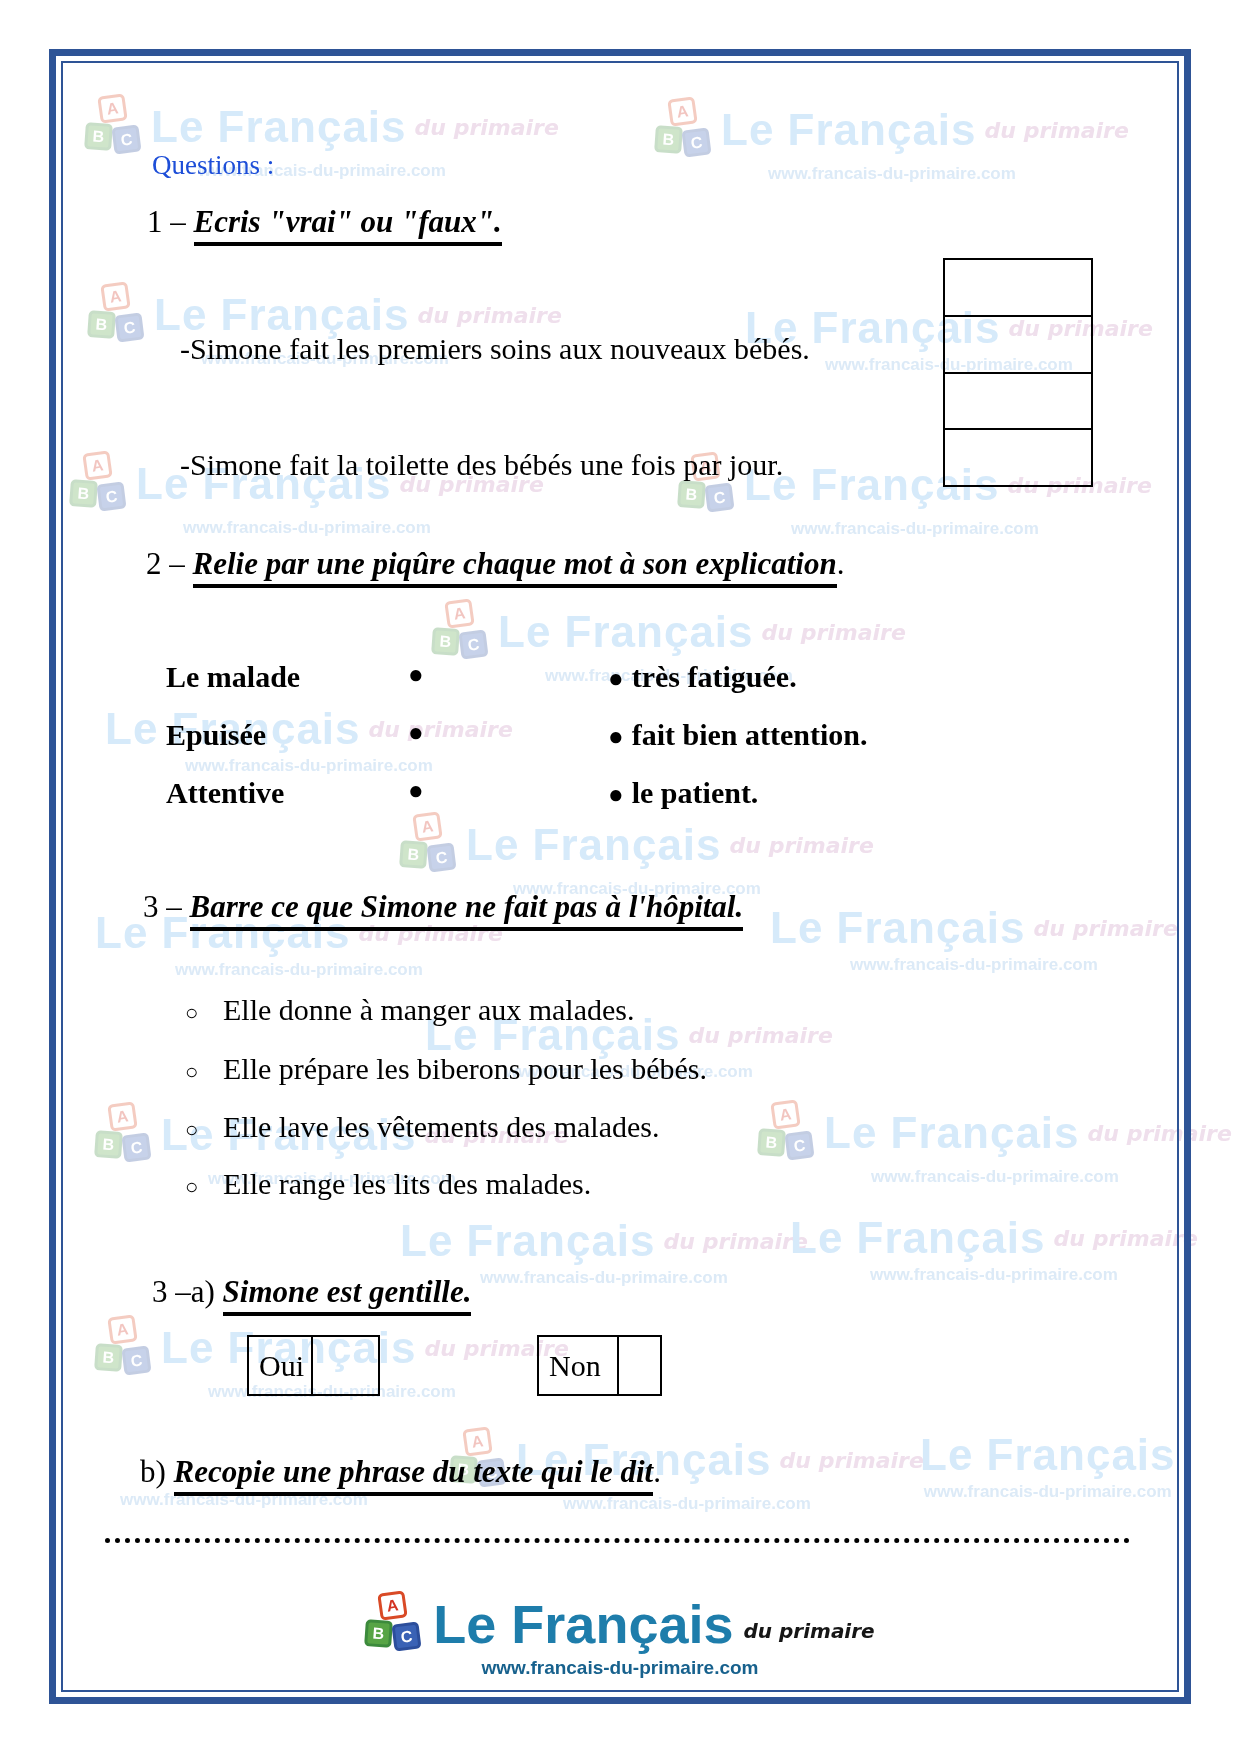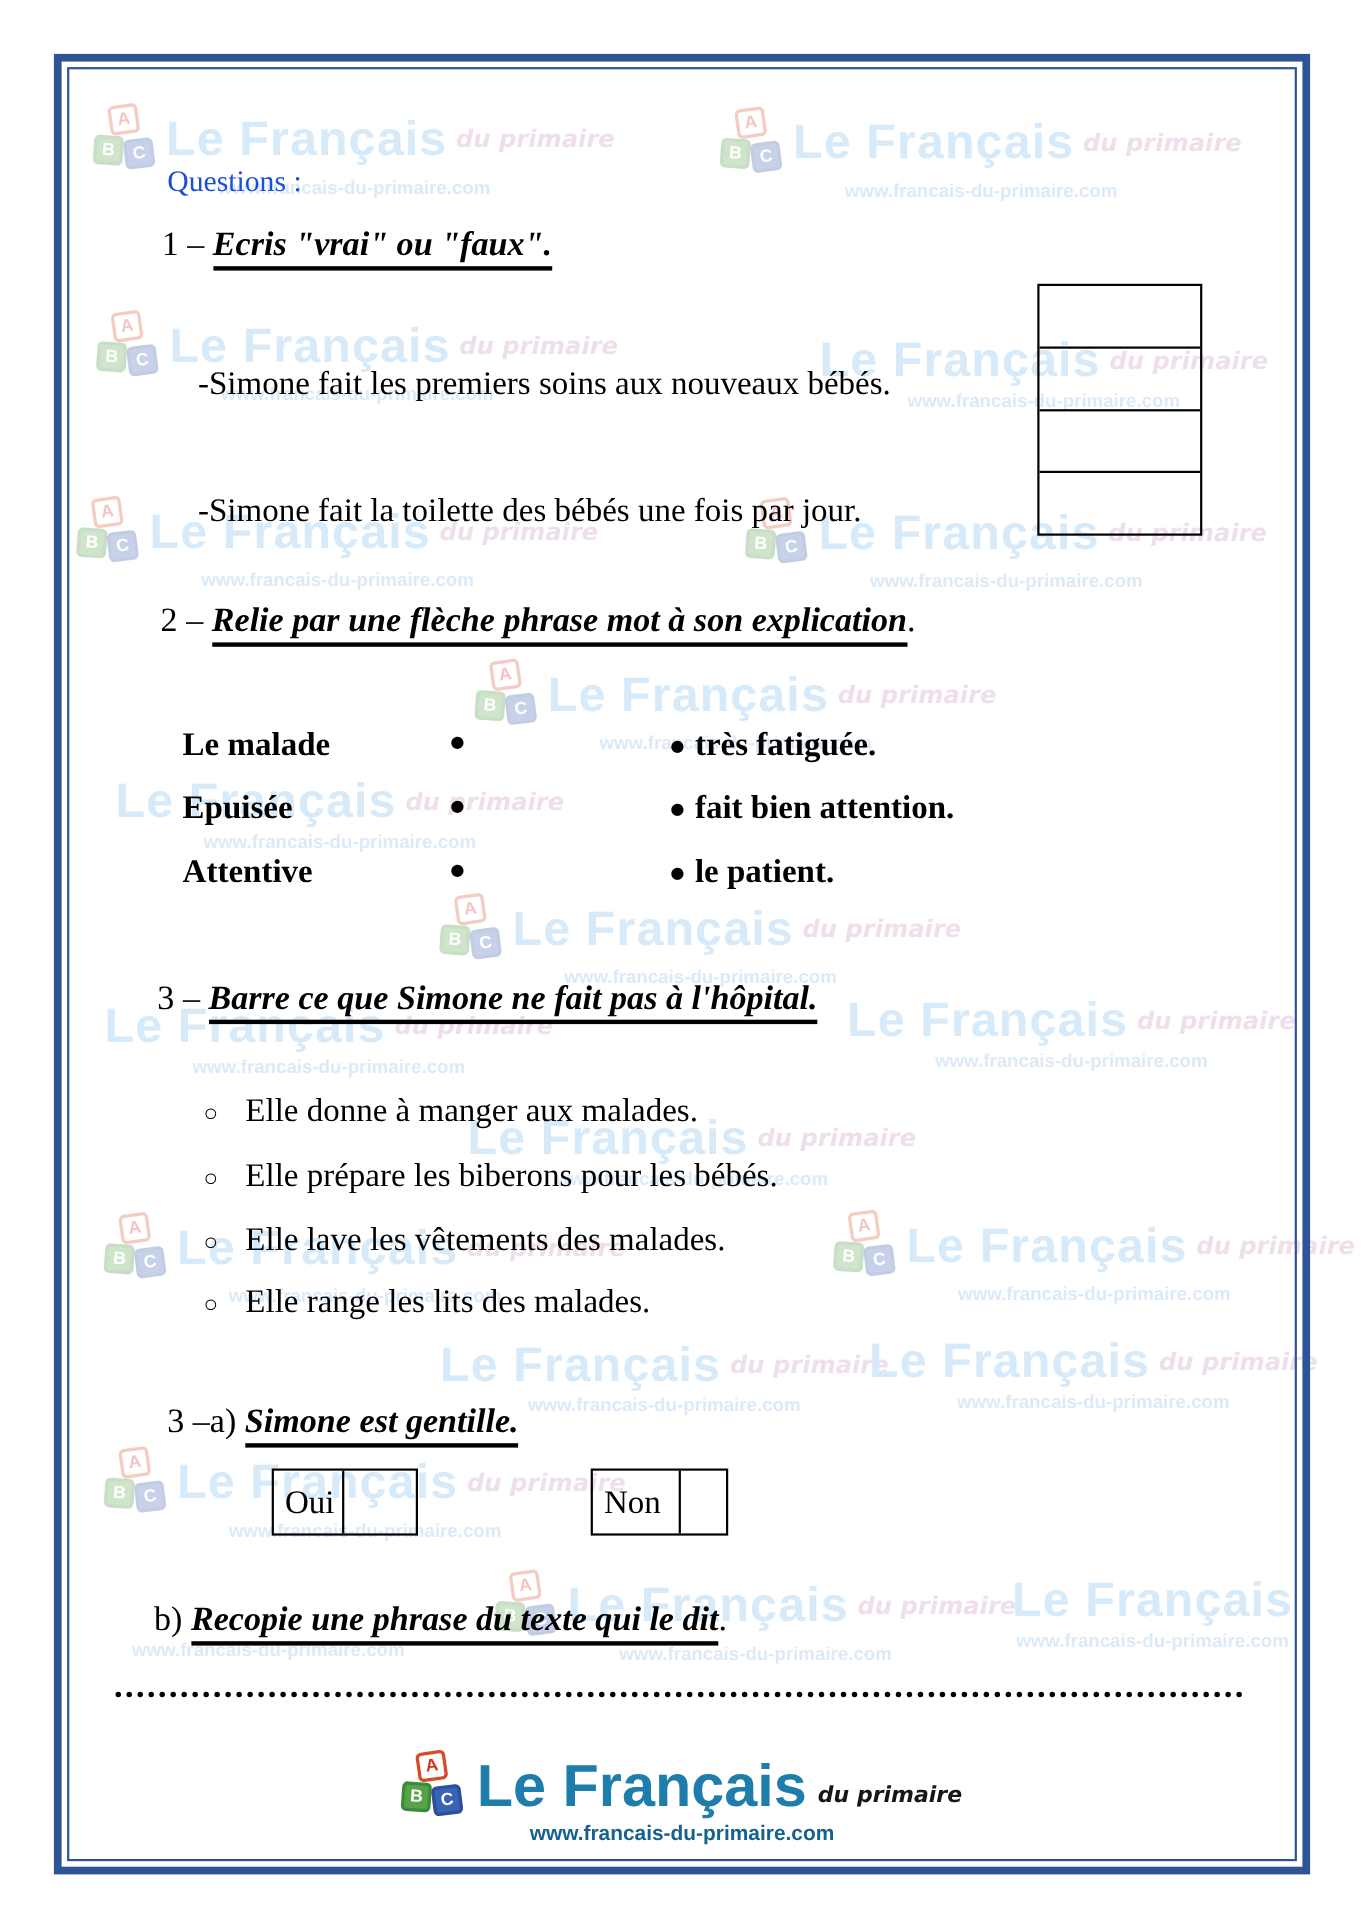--- a/index.html
+++ b/index.html
@@ -290,21 +290,21 @@
   <div class="stmt" style="top:448px">-Simone fait la toilette des bébés une fois par jour.</div>
 
   <div class="vf">
     <div class="vf-cell"></div>
     <div class="vf-cell"></div>
     <div class="vf-cell"></div>
     <div class="vf-cell"></div>
   </div>
 
   <div class="qhead" style="left:146px;top:547px">
-    <span>2 – </span><span class="u">Relie par une flèche phrase mot à son explication</span><span>.</span>
+    <span>2 – </span><span class="u">Relie par une piqûre chaque mot à son explication</span><span>.</span>
   </div>
 
   <div class="m-row" style="top:660px">
     <span class="m-word">Le malade</span>
     <span class="m-dot-left">●</span>
     <span class="m-right"><span class="dot">●</span><span>très fatiguée.</span></span>
   </div>
   <div class="m-row" style="top:718px">
     <span class="m-word">Epuisée</span>
     <span class="m-dot-left">●</span>

